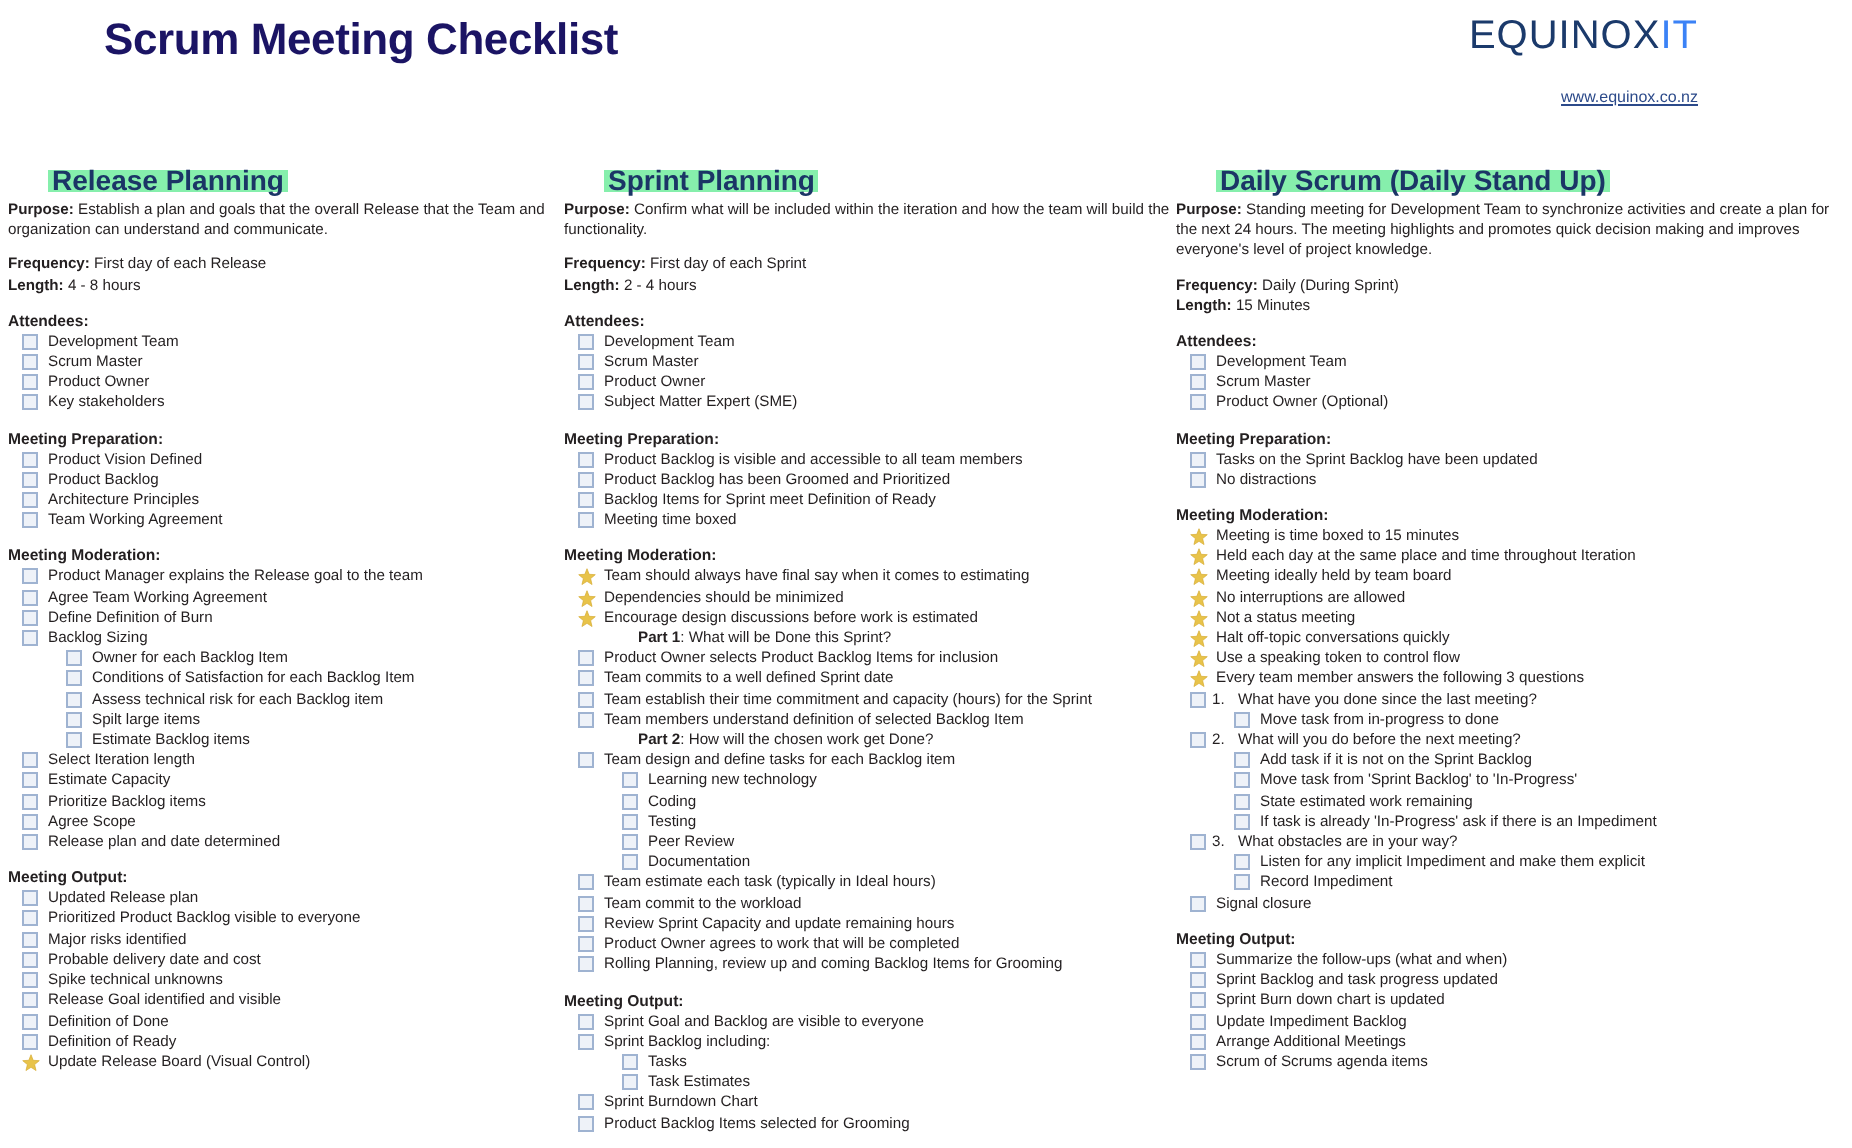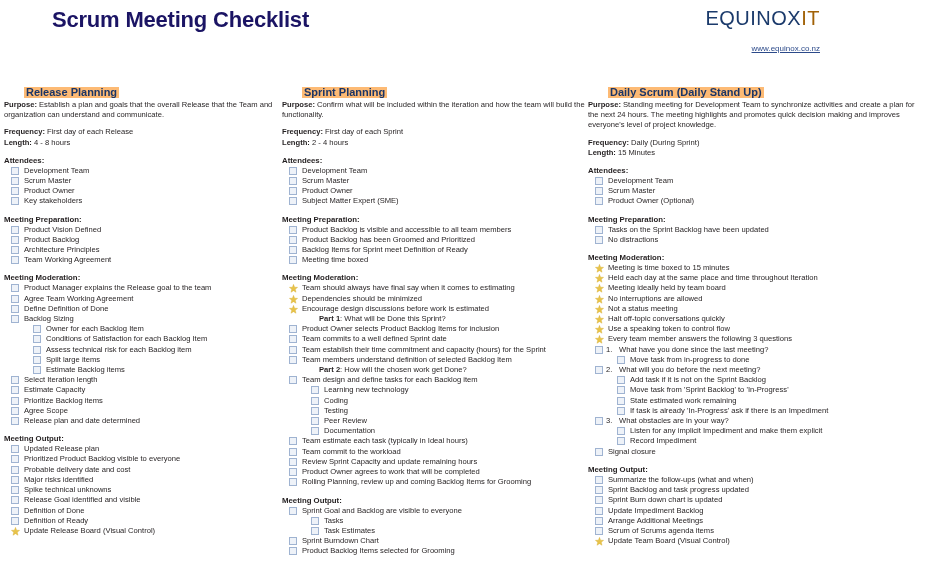--- a/index.html
+++ b/index.html
@@ -6,55 +6,55 @@
   body{
     width:926px;height:574px;
     background:#ffffff;
     font-family:"Liberation Sans","DejaVu Sans",sans-serif;
     color:#231f20;
     overflow:hidden;
     position:relative;
   }
   
   .page-header{
-    position:absolute;left:0;top:0;width:838px;height:62px;
+    position:absolute;left:0;top:0;width:838px;height:62px;padding-left:29px;
   }
   .doc-title{
     position:absolute;left:52px;top:7px;
     font-size:22px;font-weight:bold;color:#1b1464;
     letter-spacing:-0.2px;
     white-space:nowrap;
   }
   .logo-block{
     position:absolute;right:18px;top:8px;text-align:right;
   }
   .logo-word{
     font-size:20px;letter-spacing:0.5px;white-space:nowrap;line-height:1;
   }
   .logo-eq{color:#1b3a6b;}
-  .logo-it{color:#a16207;}
+  .logo-it{color:#3b82f6;}
   .logo-url{
     font-size:8px;color:#2c4a8a;margin-top:16px;
     text-decoration:underline;white-space:nowrap;
   }
   
   .columns{
     position:absolute;left:0;top:82px;width:926px;height:492px;
   }
   .col{position:absolute;top:0;}
   .col1{left:4px;width:288px;}
   .col2{left:282px;width:310px;}
   .col3{left:588px;width:334px;}
 
   .sec-head{
     display:inline-block;
-    background:#fdba74;
+    background:#86efac;
     color:#1b3566;
     font-weight:bold;
-    font-size:11px;
+    font-size:14px;
     padding:0 2px 0 2px;
     line-height:11px;
     margin-left:20px;
     margin-bottom:1px;
     white-space:nowrap;
   }
   .para{
     font-size:7.6px;
     line-height:10.2px;
     color:#231f20;
@@ -137,21 +137,21 @@
         </span><span class="label">Product Backlog</span></div><div class="row lvl0"><span class="mark">
           <span class="cb"></span>
         </span><span class="label">Architecture Principles</span></div><div class="row lvl0"><span class="mark">
           <span class="cb"></span>
         </span><span class="label">Team Working Agreement</span></div><div class="spacer"></div><div class="block-head">Meeting Moderation:</div><div class="row lvl0"><span class="mark">
           <span class="cb"></span>
         </span><span class="label">Product Manager explains the Release goal to the team</span></div><div class="row lvl0"><span class="mark">
           <span class="cb"></span>
         </span><span class="label"> Agree Team Working Agreement</span></div><div class="row lvl0"><span class="mark">
           <span class="cb"></span>
-        </span><span class="label">Define Definition of Done</span></div><div class="row lvl0"><span class="mark">
+        </span><span class="label">Define Definition of Burn</span></div><div class="row lvl0"><span class="mark">
           <span class="cb"></span>
         </span><span class="label">Backlog Sizing</span></div><div class="row lvl1"><span class="mark">
           <span class="cb"></span>
         </span><span class="label">Owner for each Backlog Item</span></div><div class="row lvl1"><span class="mark">
           <span class="cb"></span>
         </span><span class="label">Conditions of Satisfaction for each Backlog Item</span></div><div class="row lvl1"><span class="mark">
           <span class="cb"></span>
         </span><span class="label">Assess technical risk for each Backlog item</span></div><div class="row lvl1"><span class="mark">
           <span class="cb"></span>
         </span><span class="label">Spilt large items</span></div><div class="row lvl1"><span class="mark">
@@ -165,23 +165,23 @@
         </span><span class="label">Prioritize Backlog items</span></div><div class="row lvl0"><span class="mark">
           <span class="cb"></span>
         </span><span class="label">Agree Scope</span></div><div class="row lvl0"><span class="mark">
           <span class="cb"></span>
         </span><span class="label">Release plan and date determined</span></div><div class="spacer"></div><div class="block-head">Meeting Output:</div><div class="row lvl0"><span class="mark">
           <span class="cb"></span>
         </span><span class="label">Updated Release plan</span></div><div class="row lvl0"><span class="mark">
           <span class="cb"></span>
         </span><span class="label">Prioritized Product Backlog visible to everyone</span></div><div class="row lvl0"><span class="mark">
           <span class="cb"></span>
+        </span><span class="label">Major risks identified</span></div><div class="row lvl0"><span class="mark">
+          <span class="cb"></span>
         </span><span class="label">Probable delivery date and cost</span></div><div class="row lvl0"><span class="mark">
-          <span class="cb"></span>
-        </span><span class="label">Major risks identified</span></div><div class="row lvl0"><span class="mark">
           <span class="cb"></span>
         </span><span class="label">Spike technical unknowns</span></div><div class="row lvl0"><span class="mark">
           <span class="cb"></span>
         </span><span class="label">Release Goal identified and visible</span></div><div class="row lvl0"><span class="mark">
           <span class="cb"></span>
         </span><span class="label">Definition of Done</span></div><div class="row lvl0"><span class="mark">
           <span class="cb"></span>
         </span><span class="label">Definition of Ready</span></div><div class="row lvl0"><span class="mark">
           <span class="star">
             <svg width="9" height="9" viewBox="0 0 10 10">
@@ -248,21 +248,23 @@
         </span><span class="label">Team estimate each task (typically in Ideal hours)</span></div><div class="row lvl0"><span class="mark">
           <span class="cb"></span>
         </span><span class="label">Team  commit to the workload</span></div><div class="row lvl0"><span class="mark">
           <span class="cb"></span>
         </span><span class="label">Review Sprint Capacity and update remaining hours</span></div><div class="row lvl0"><span class="mark">
           <span class="cb"></span>
         </span><span class="label">Product Owner agrees to work that will be completed</span></div><div class="row lvl0"><span class="mark">
           <span class="cb"></span>
         </span><span class="label">Rolling Planning, review up and coming Backlog Items for Grooming</span></div><div class="spacer"></div><div class="block-head">Meeting Output:</div><div class="row lvl0"><span class="mark">
           <span class="cb"></span>
-        </span><span class="label">Sprint Goal and Backlog are visible to everyone</span></div><div class="row lvl1"><span class="mark">
+        </span><span class="label">Sprint Goal and Backlog are visible to everyone</span></div><div class="row lvl0"><span class="mark">
+          <span class="cb"></span>
+        </span><span class="label">Sprint Backlog including:</span></div><div class="row lvl1"><span class="mark">
           <span class="cb"></span>
         </span><span class="label">Tasks</span></div><div class="row lvl1"><span class="mark">
           <span class="cb"></span>
         </span><span class="label">Task Estimates</span></div><div class="row lvl0"><span class="mark">
           <span class="cb"></span>
         </span><span class="label">Sprint Burndown Chart</span></div><div class="row lvl0"><span class="mark">
           <span class="cb"></span>
         </span><span class="label">Product Backlog Items selected for Grooming</span></div></div>
   <div class="col col3"><div class="sec-head">Daily  Scrum (Daily Stand Up)</div><div class="para"><b>Purpose:</b> Standing meeting for Development Team to synchronize activities and create a plan for the next 24 hours. The meeting highlights and promotes quick decision making and improves everyone's level of project knowledge.</div><div class="spacer"></div><div class="para"><b>Frequency:</b> Daily (During Sprint)</div><div class="para"><b>Length:</b> 15 Minutes</div><div class="spacer"></div><div class="block-head">Attendees:</div><div class="row lvl0"><span class="mark">
           <span class="cb"></span>
@@ -349,20 +351,14 @@
         </span><span class="label">Summarize the follow-ups (what and when)</span></div><div class="row lvl0"><span class="mark">
           <span class="cb"></span>
         </span><span class="label">Sprint Backlog and task progress updated</span></div><div class="row lvl0"><span class="mark">
           <span class="cb"></span>
         </span><span class="label">Sprint Burn down chart is updated</span></div><div class="row lvl0"><span class="mark">
           <span class="cb"></span>
         </span><span class="label">Update Impediment Backlog</span></div><div class="row lvl0"><span class="mark">
           <span class="cb"></span>
         </span><span class="label">Arrange Additional Meetings</span></div><div class="row lvl0"><span class="mark">
           <span class="cb"></span>
-        </span><span class="label">Scrum of Scrums agenda items</span></div><div class="row lvl0"><span class="mark">
-          <span class="star">
-            <svg width="9" height="9" viewBox="0 0 10 10">
-              <path d="M5 0.4 6.2 3.5 9.6 3.7 7 5.9 7.8 9.2 5 7.4 2.2 9.2 3 5.9 0.4 3.7 3.8 3.5Z" fill="#e8c34a" stroke="#d6ad33" stroke-width="0.4"></path>
-            </svg>
-          </span>
-        </span><span class="label">Update Team Board (Visual Control)</span></div></div>
+        </span><span class="label">Scrum of Scrums agenda items</span></div></div>
 </div>
 
 </body></html>

